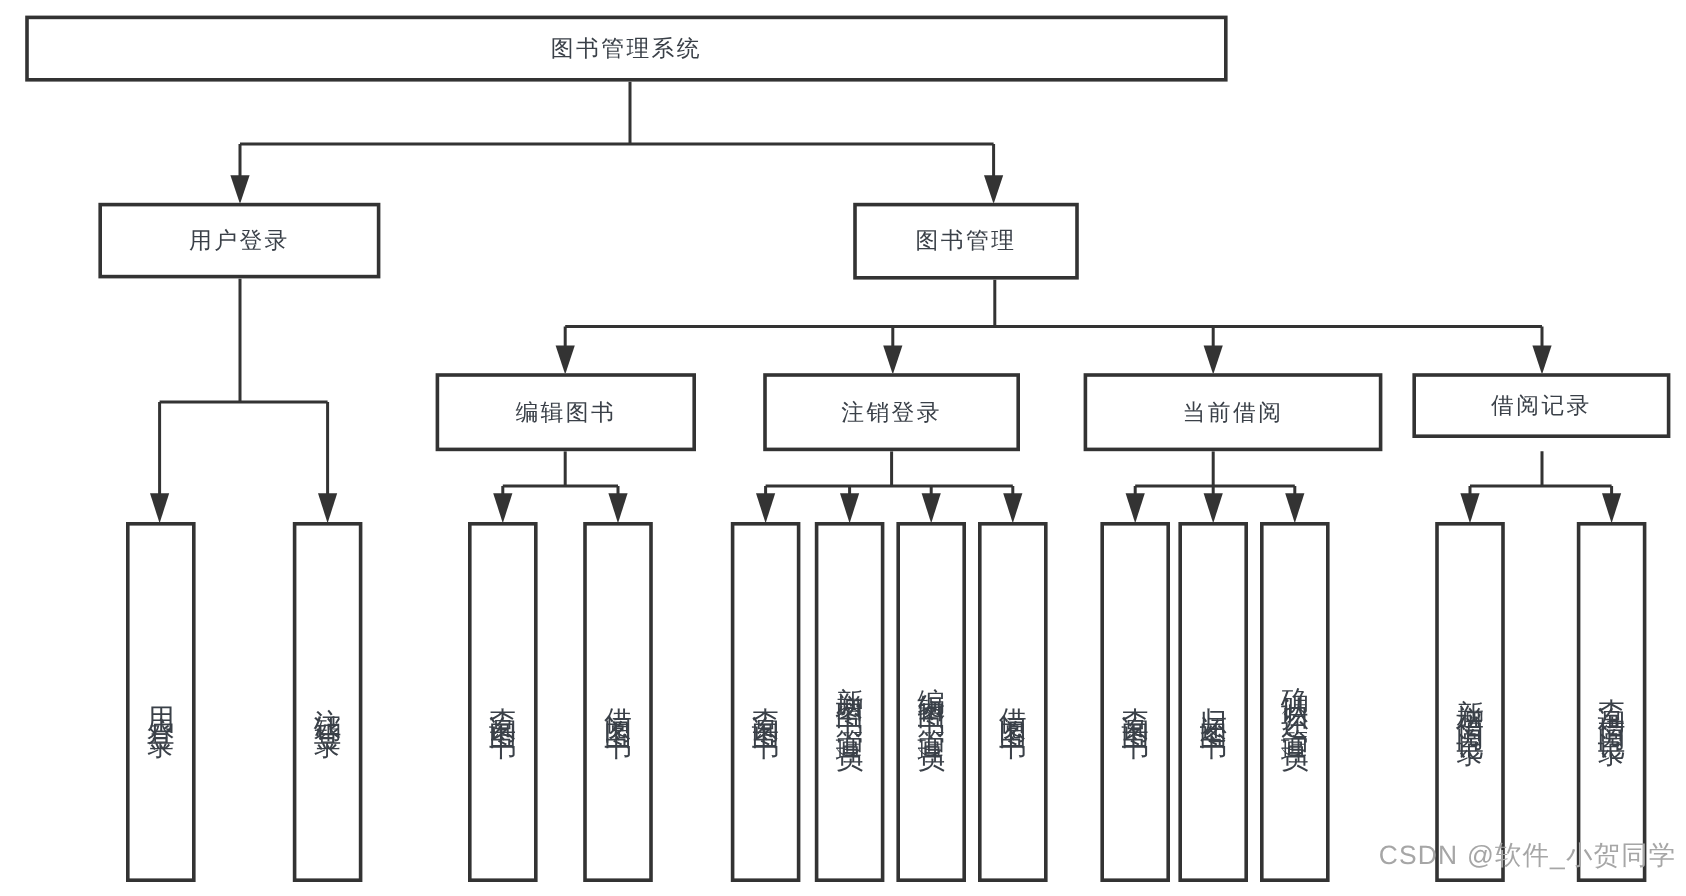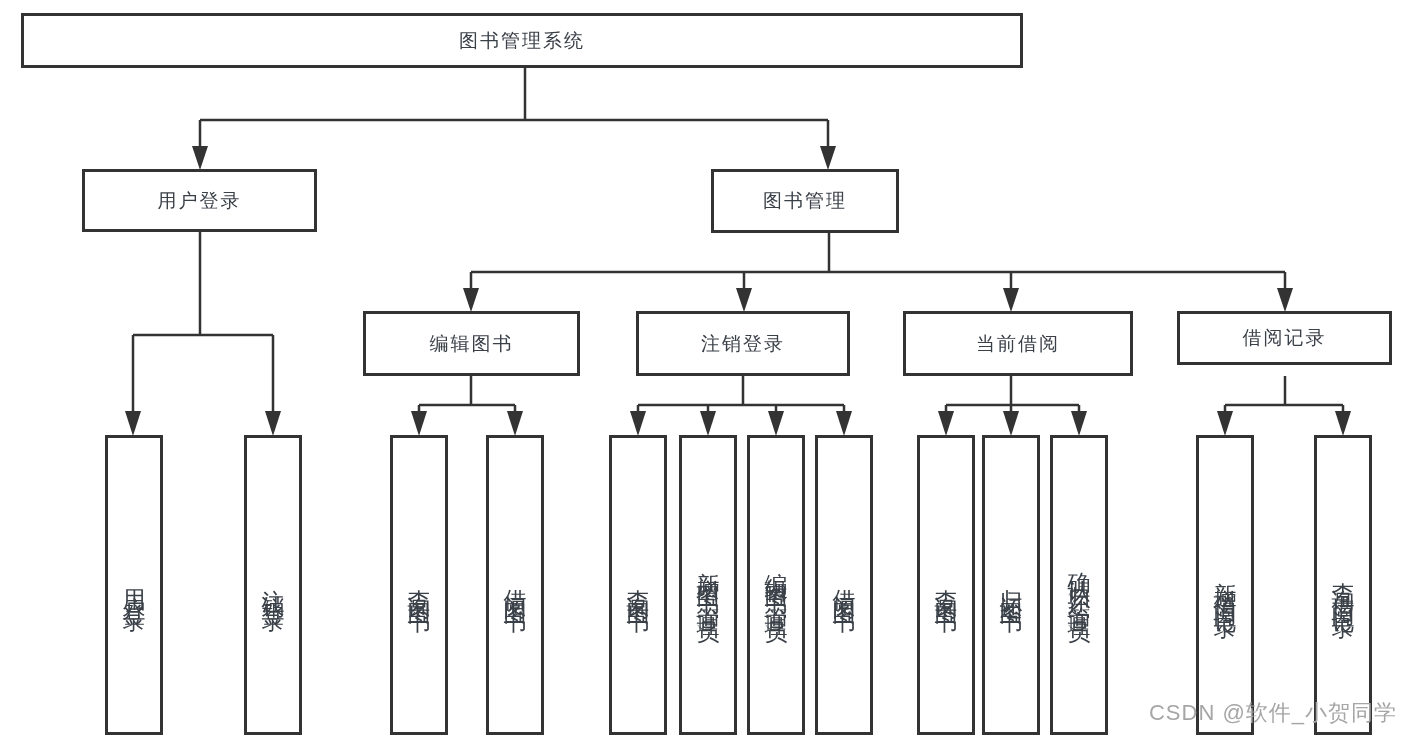--- a/index.html
+++ b/index.html
@@ -107,21 +107,21 @@
   <div class="node" style="left:711px;top:169px;width:188px;height:64px">
     <span class="hlabel">图书管理</span>
   </div>
 
   <div class="node" style="left:363px;top:311px;width:217px;height:65px">
     <span class="hlabel">编辑图书</span>
   </div>
   <div class="node" style="left:636px;top:311px;width:214px;height:65px">
     <span class="hlabel">注销登录</span>
   </div>
-  <div class="node" style="left:903px;top:311px;width:230px;height:65px">
+  <div class="node" style="left:903px;top:311px;width:249px;height:65px">
     <span class="hlabel">当前借阅</span>
   </div>
   <div class="node" style="left:1177px;top:311px;width:215px;height:54px">
     <span class="hlabel">借阅记录</span>
   </div>
 
   <div class="node leaf" style="left:105px;top:435px">
     <span class="vlabel">用户登录</span>
   </div>
   <div class="node leaf" style="left:244px;top:435px">

